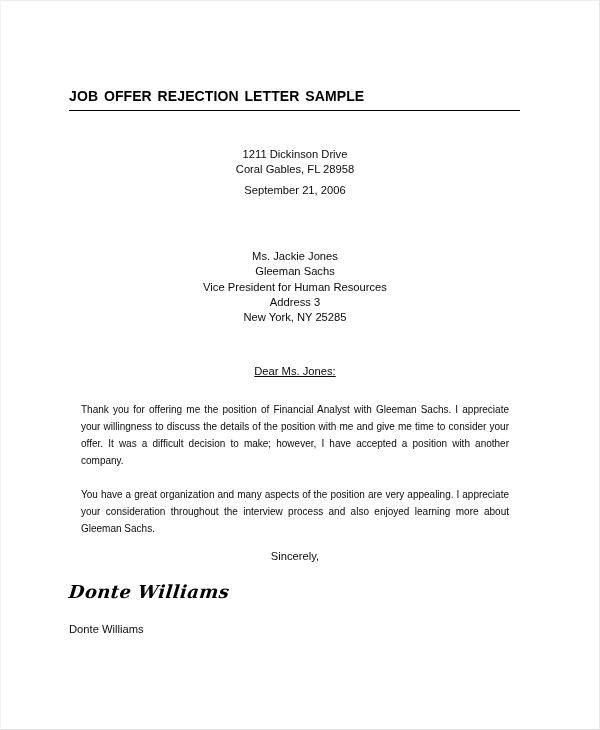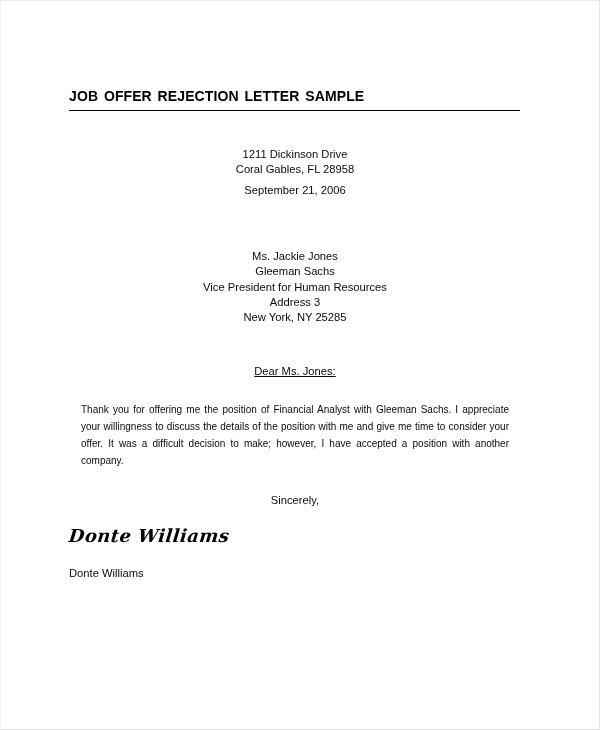--- a/index.html
+++ b/index.html
@@ -74,21 +74,21 @@
     margin: 12px;
     margin-top: 17px;
     text-align: justify;
     text-justify: inter-word;
     font-size: 10px;
     line-height: 17px;
     color: #0b0b0b;
   }
   .para.first { margin-top: 22px; }
 
-  .closing { margin-top: 24px; }
+  .closing { margin-top: 12px; }
 
   .signature {
     margin-top: 17px;
     font-family: "DejaVu Serif", serif;
     font-style: italic;
     font-weight: bold;
     font-size: 18px;
     line-height: 20px;
     letter-spacing: 0.4px;
     color: #000000;
@@ -132,20 +132,21 @@
         <span class="line">Address 3</span>
         <span class="line">New York, NY 25285</span>
       </div>
 
       <div class="block salutation">
         <span class="line">Dear Ms. Jones:</span>
       </div>
 
       <p class="para first">Thank you for offering me the position of Financial Analyst with Gleeman Sachs. I appreciate your willingness to discuss the details of the position with me and give me time to consider your offer. It was a difficult decision to make; however, I have accepted a position with another company.</p>
 
+      <p class="para">You have a great organization and many aspects of the position are very appealing. I appreciate your consideration throughout the interview process and also enjoyed learning more about Gleeman Sachs.</p>
 
 
       <div class="block closing">
         <span class="line">Sincerely,</span>
       </div>
 
       <div class="signature">Donte Williams</div>
 
       <div class="typed-name">Donte Williams</div>
 

